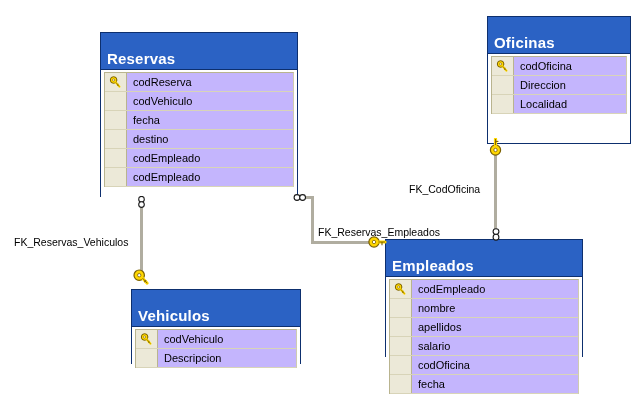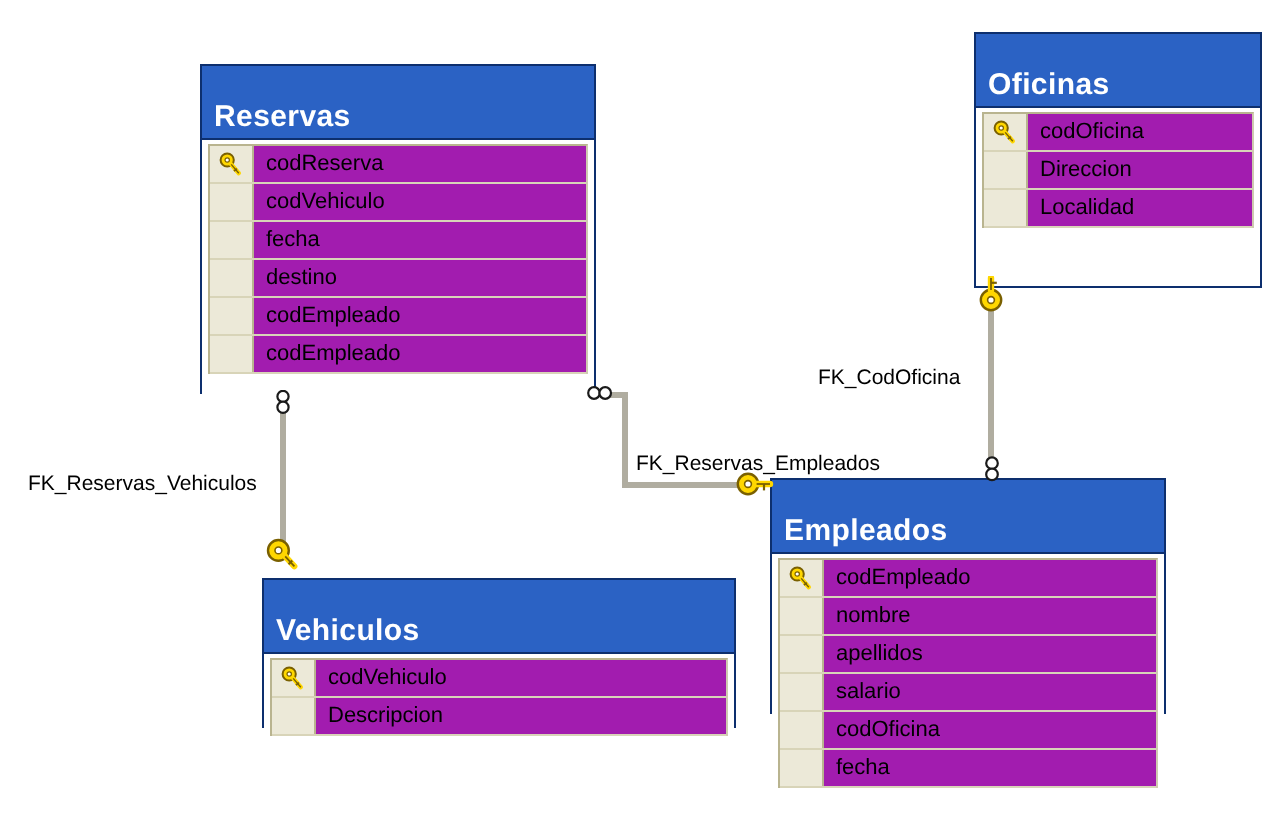--- a/index.html
+++ b/index.html
@@ -61,21 +61,21 @@
     flex: 0 0 22px;
     background: #ece9d8;
     border-right: 1px solid #b9b48f;
     display: flex;
     align-items: center;
     justify-content: center;
     box-sizing: border-box;
   }
   .fname {
     flex: 1 1 auto;
-    background: #a21caf;
+    background: #c4b5fd;
     color: #000000;
     font-size: 11px;
     line-height: 18px;
     padding-left: 6px;
     white-space: nowrap;
     overflow: hidden;
     box-sizing: border-box;
   }
   .filler-row {
     height: 13px;
@@ -238,21 +238,21 @@
         </div>
         <div class="field-row">
           <div class="gutter"></div>
           <div class="fname">Localidad</div>
         </div>
       </div>
       <div class="filler-row"></div>
     </div>
   </div>
 
-  <div class="table-box" style="left:131px; top:289px; width:237px; height:75px;">
+  <div class="table-box" style="left:131px; top:289px; width:170px; height:75px;">
     <div class="table-title">Vehiculos</div>
     <div class="table-body">
       <div class="grid">
         <div class="field-row">
           <div class="gutter">
             <svg class="key-glyph" width="13" height="13" viewBox="0 0 13 13">
               <circle cx="4.6" cy="4.0" r="3.3" fill="#ffd700" stroke="#7a6000" stroke-width="1"></circle>
               <circle cx="4.6" cy="4.0" r="1.1" fill="#ffffff" stroke="#7a6000" stroke-width="0.6"></circle>
               <path d="M6.6 6.2 L10.4 10.6" stroke="#ffd700" stroke-width="2.2" stroke-linecap="round"></path>
               <path d="M6.6 6.2 L10.4 10.6" stroke="#7a6000" stroke-width="0.7"></path>

